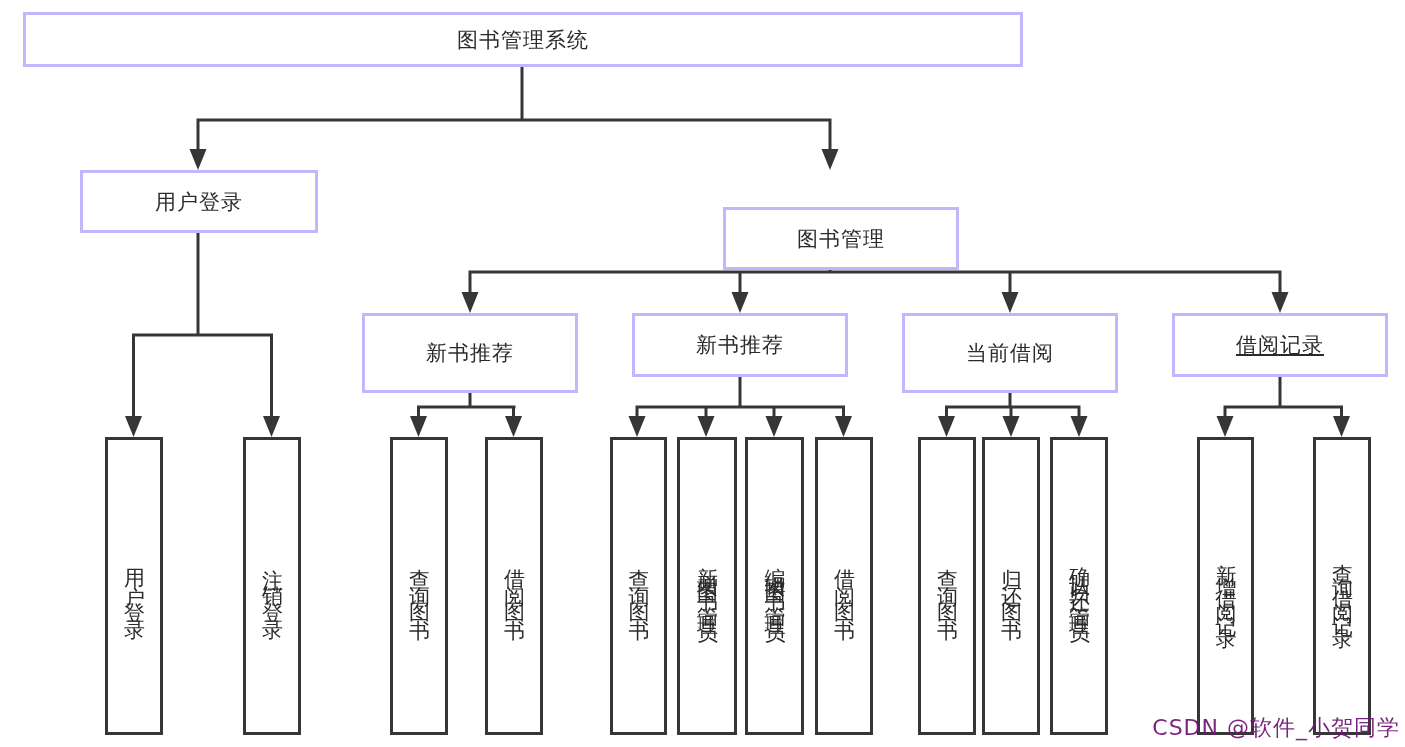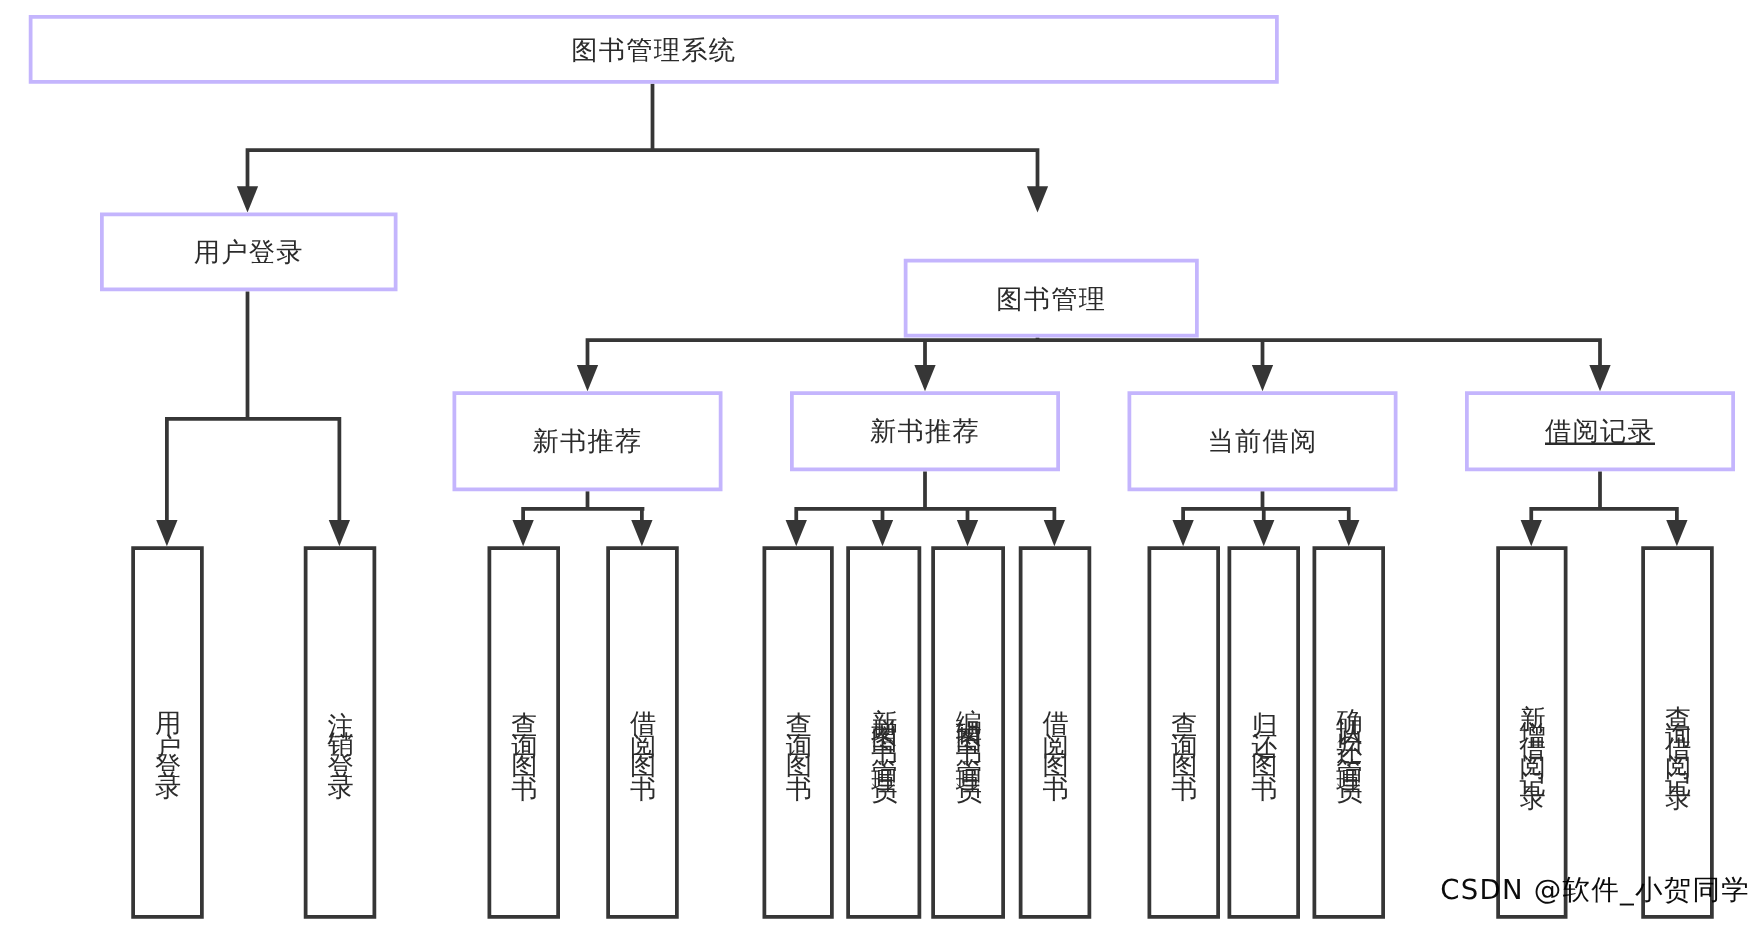--- a/index.html
+++ b/index.html
@@ -26,23 +26,23 @@
     writing-mode:vertical-rl;
     text-orientation:mixed;
     font-size:21px;color:#2b2b2b;
     line-height:1;
   }
   .s4 span{letter-spacing:17px;}
   .s6 span{letter-spacing:13px;}
   .s9 span{letter-spacing:8px;}
   .watermark{
     position:absolute;
-    right:5px;bottom:20px;
+    right:5px;bottom:4px;
     font-size:22px;
-    color:#000000;
+    color:#701a75;
     letter-spacing:1px;
     z-index:5;
     opacity:0.95;
     white-space:nowrap;
   }
 </style>
 </head>
 <body>
 
 <div id="canvas">

